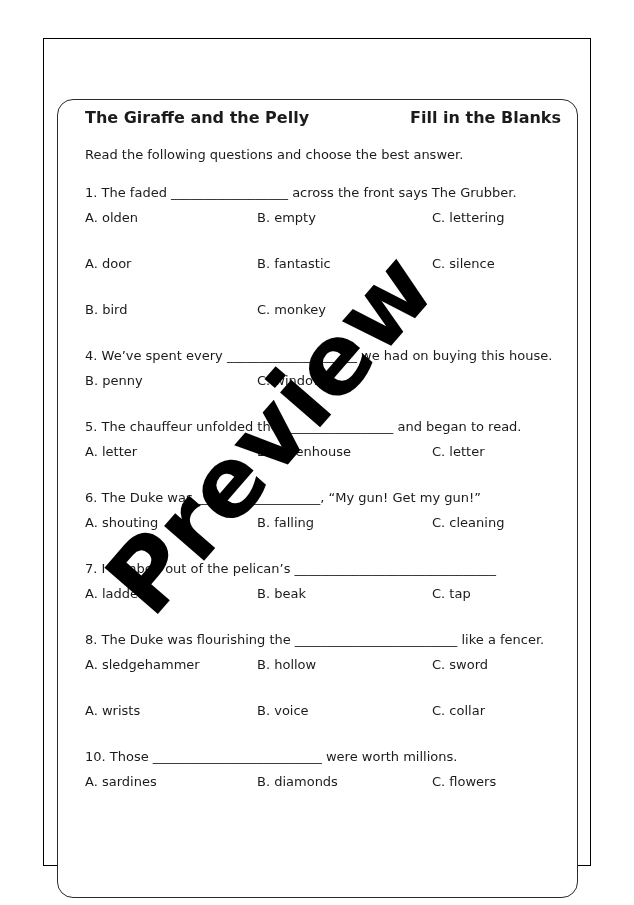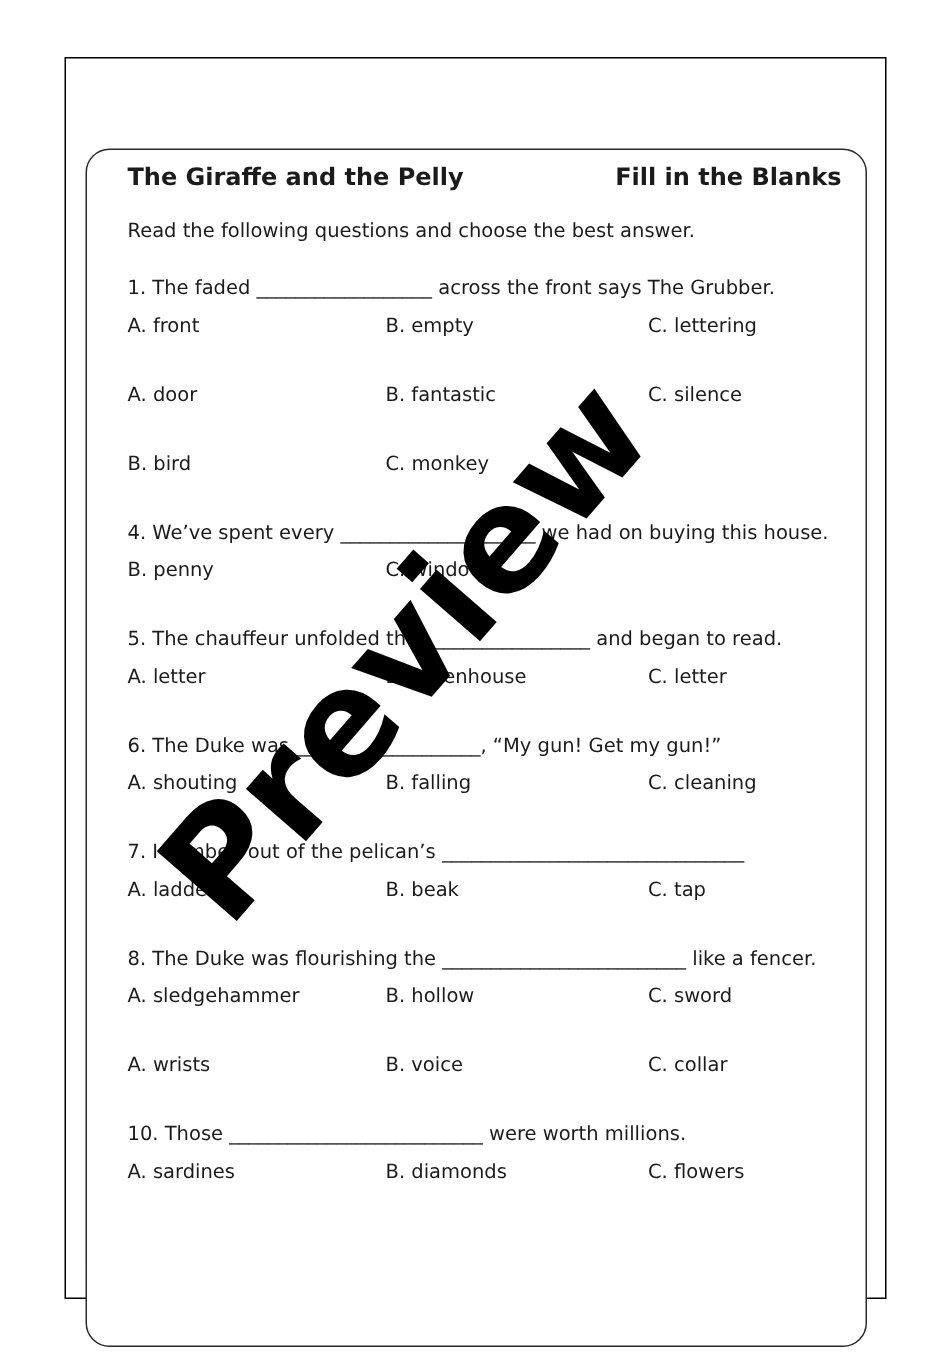--- a/index.html
+++ b/index.html
@@ -84,21 +84,21 @@
       <span>Fill in the Blanks</span>
     </div>
 
     <div class="instruction">Read the following questions and choose the best answer.</div>
 
     <div class="questions">
 
       <div class="q-block">
         <div class="q-prompt">1. The faded __________________ across the front says The Grubber.</div>
         <div class="q-choices">
-          <span>A. front</span>
+          <span>A. olden</span>
           <span>B. empty</span>
           <span>C. lettering</span>
         </div>
       </div>
 
       <div class="q-block">
         <div class="q-choices">
           <span>A. door</span>
           <span>B. fantastic</span>
           <span>C. silence</span>

